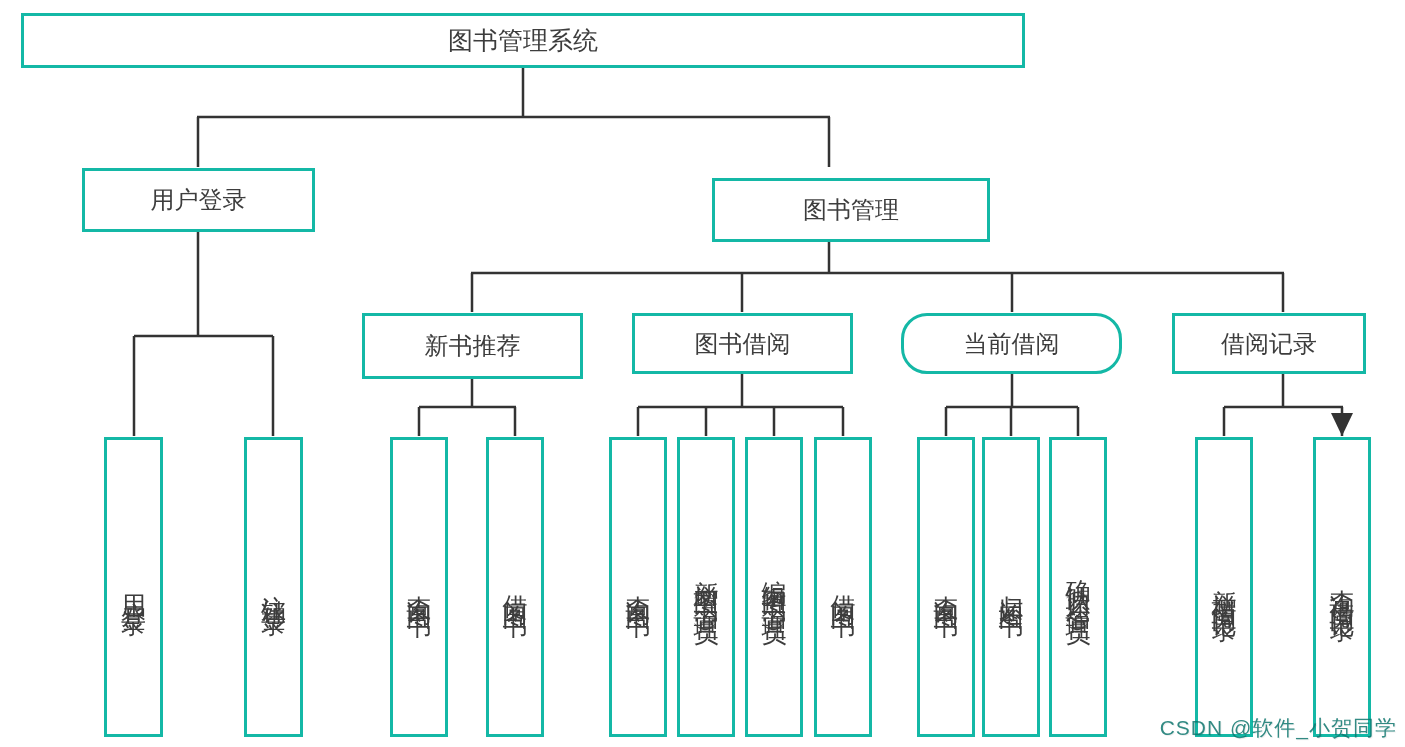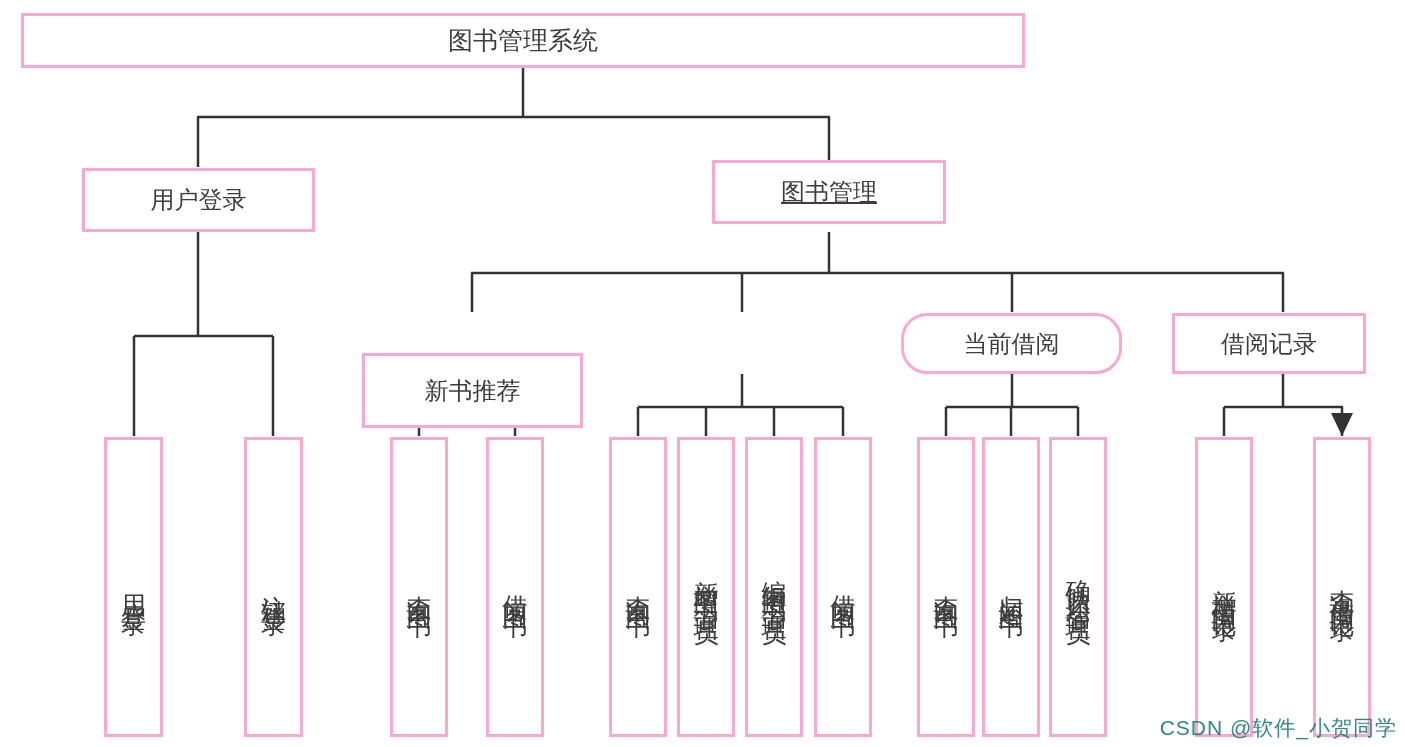--- a/index.html
+++ b/index.html
@@ -8,21 +8,21 @@
     width:1405px;height:747px;
     background:#ffffff;
     font-family:"Liberation Sans","DejaVu Sans",sans-serif;
     overflow:hidden;
   }
   svg.wires{position:absolute;left:0;top:0;width:1405px;height:747px;}
   .node{
     position:absolute;
     box-sizing:border-box;
     background:#ffffff;
-    border:3px solid #f9a8d4;
+    border:3px solid #14b8a6;
     color:#3d3d3d;
     display:flex;align-items:center;justify-content:center;
   }
   .node.root{font-size:25px;}
   .node.branch{font-size:24px;}
   .node.leaf{font-size:25px;}
   .leaf .vtext{
     writing-mode:vertical-rl;
     text-orientation:mixed;
     letter-spacing:6px;
@@ -68,26 +68,29 @@
              M1224 407 V436 M1342 407 V436" fill="none" stroke="#333333" stroke-width="2.5" marker-end="url(#ah)" pathLength="none" style="marker-end:url(#ah)"></path>
   </svg>
 
   <div class="node root" style="left:21px;top:13px;width:1004px;height:55px;">
     <span>图书管理系统</span>
   </div>
 
   <div class="node branch" style="left:82px;top:168px;width:233px;height:64px;">
     <span>用户登录</span>
   </div>
-  <div class="node branch" style="left:712px;top:160px;width:234px;height:64px;text-decoration:underline;">
+  <div class="node branch" style="left:712px;top:178px;width:278px;height:64px;">
     <span>图书管理</span>
   </div>
 
-  <div class="node branch" style="left:362px;top:313px;width:221px;height:75px;margin-top:40px;">
+  <div class="node branch" style="left:362px;top:313px;width:221px;height:66px;">
     <span>新书推荐</span>
+  </div>
+  <div class="node branch" style="left:632px;top:313px;width:221px;height:61px;">
+    <span>图书借阅</span>
   </div>
   <div class="node branch" style="left:901px;top:313px;width:221px;height:61px;border-radius:26px;">
     <span>当前借阅</span>
   </div>
   <div class="node branch" style="left:1172px;top:313px;width:194px;height:61px;">
     <span>借阅记录</span>
   </div>
 
   <div class="node leaf" style="left:104px;top:437px;width:59px;height:300px;">
     <span class="vtext">用户登录</span>

